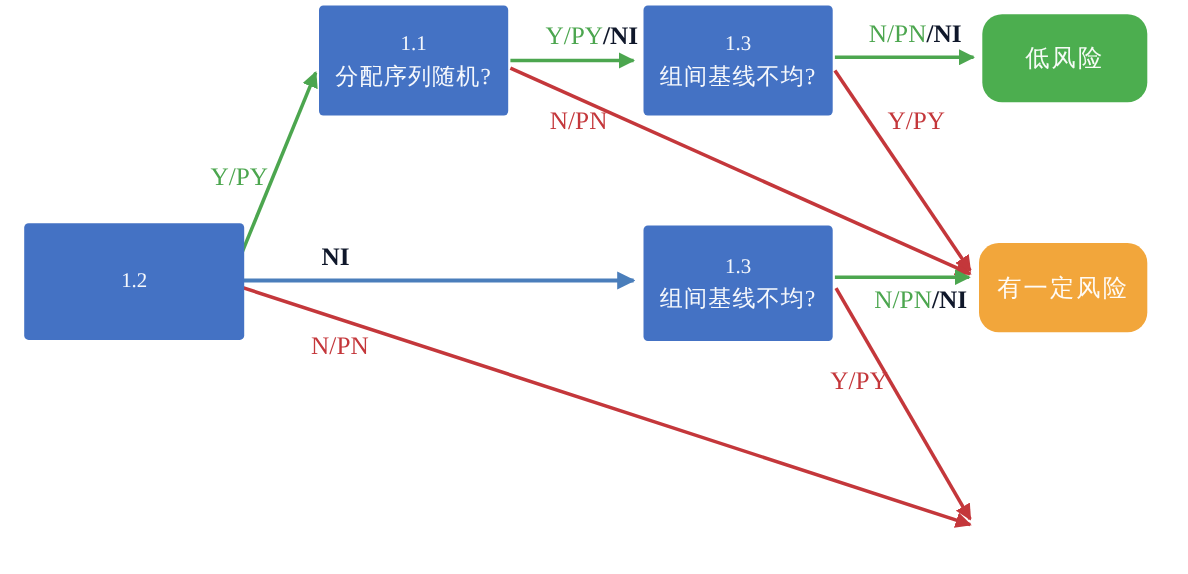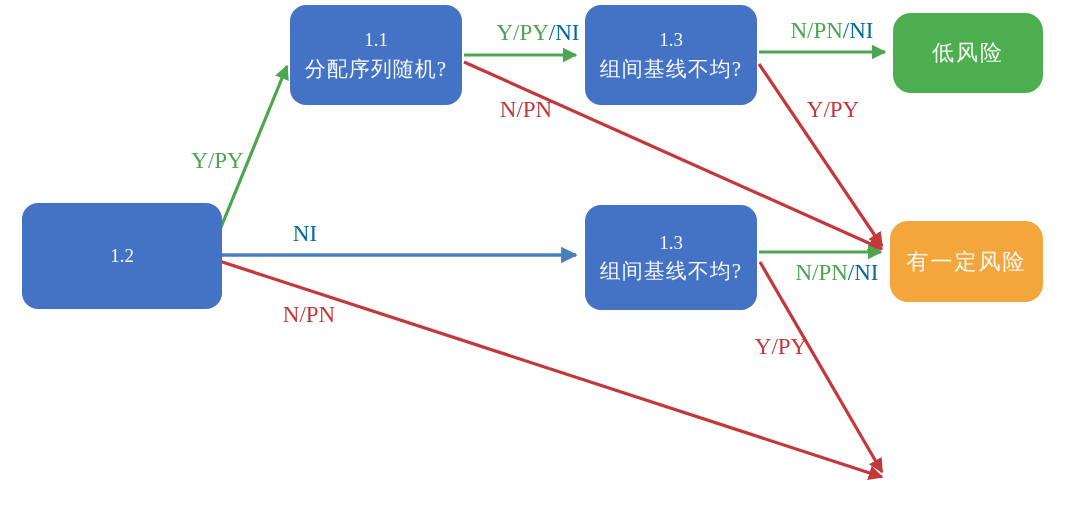--- a/index.html
+++ b/index.html
@@ -10,39 +10,39 @@
     font-family:"Liberation Serif","DejaVu Serif",serif;
     overflow:hidden;
   }
   .edges{position:absolute;left:0;top:0;width:1080px;height:522px;}
   .node{
     position:absolute;
     display:flex;flex-direction:column;align-items:center;justify-content:center;
     text-align:center;
     color:rgba(255,255,255,0.95);
     font-size:20px;line-height:1.45;
-    border-radius:16px;
+    border-radius:4px;
     box-sizing:border-box;
   }
   .node .nid{font-size:19px;}
   .node .nq{font-size:21px;letter-spacing:1px;text-align:right;}
   .blue{background:#4472C4;}
   .green-box{background:#4CAE4F;border-radius:18px;font-size:22px;letter-spacing:2px;}
   .orange-box{background:#F2A63B;border-radius:18px;font-size:22px;letter-spacing:2px;}
   .red-box{background:#EB2029;border-radius:16px;font-size:22px;letter-spacing:2px;}
   .elabel{
     position:absolute;
     font-size:23px;
     text-align:center;
     white-space:nowrap;
     color:#1a1a1a;
   }
   .lab-green{color:#4CA64F;}
   .lab-red{color:#C4373B;}
-  .lab-black{color:#0369a1;}
+  .lab-black{color:#0f172a;font-weight:bold;}
 </style>
 </head>
 <body>
 
 <div class="canvas">
 
   <svg class="edges" viewBox="0 0 1080 522">
     <defs>
       <marker id="arr-green" viewBox="0 0 10 10" refX="9" refY="5" markerWidth="4.6" markerHeight="4.6" orient="auto-start-reverse">
         <path d="M0,0 L10,5 L0,10 z" fill="#4CA64F"></path>

